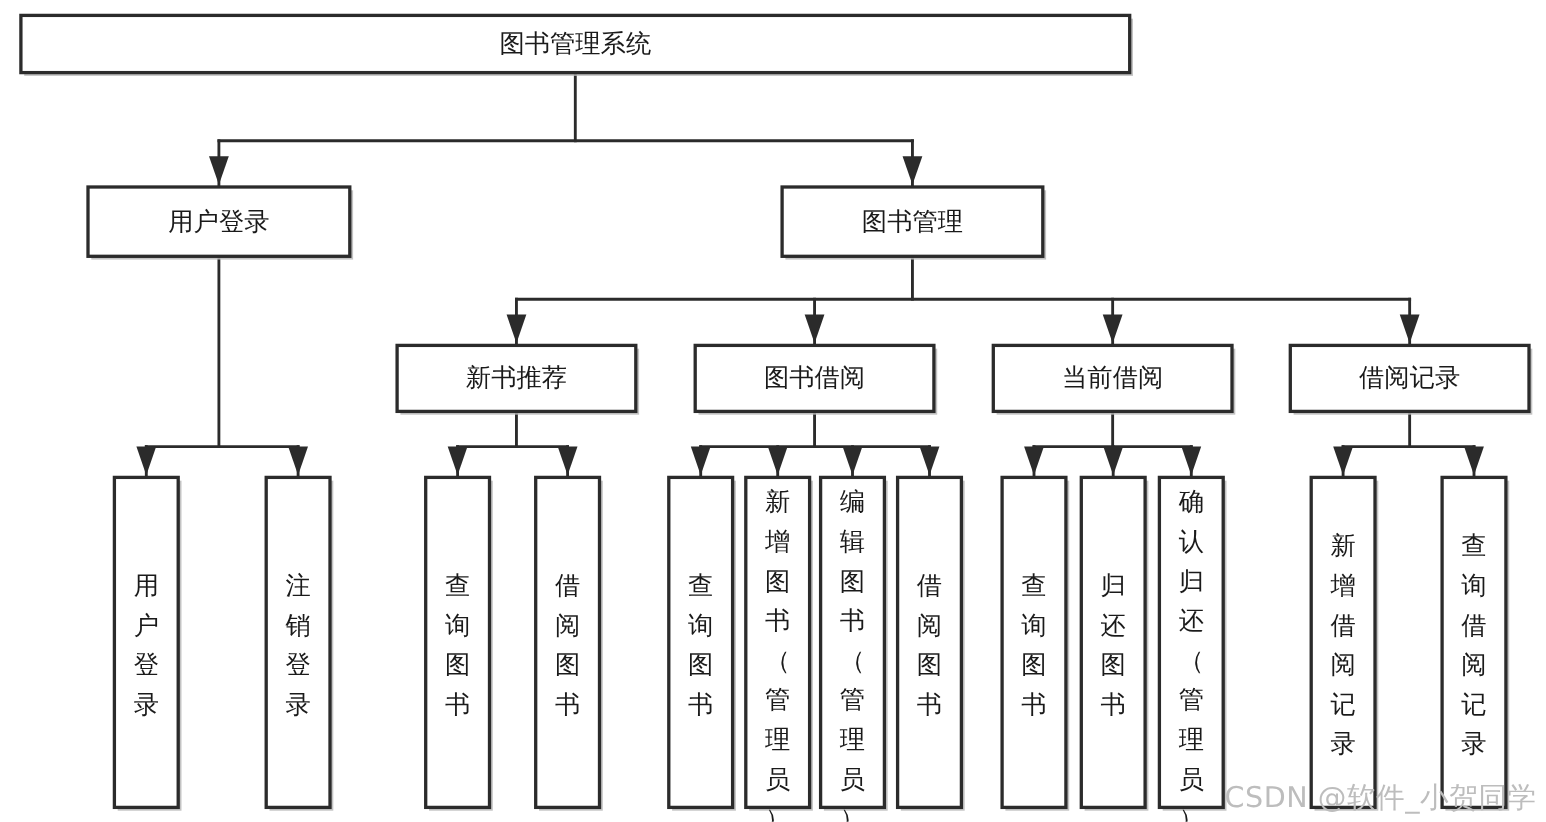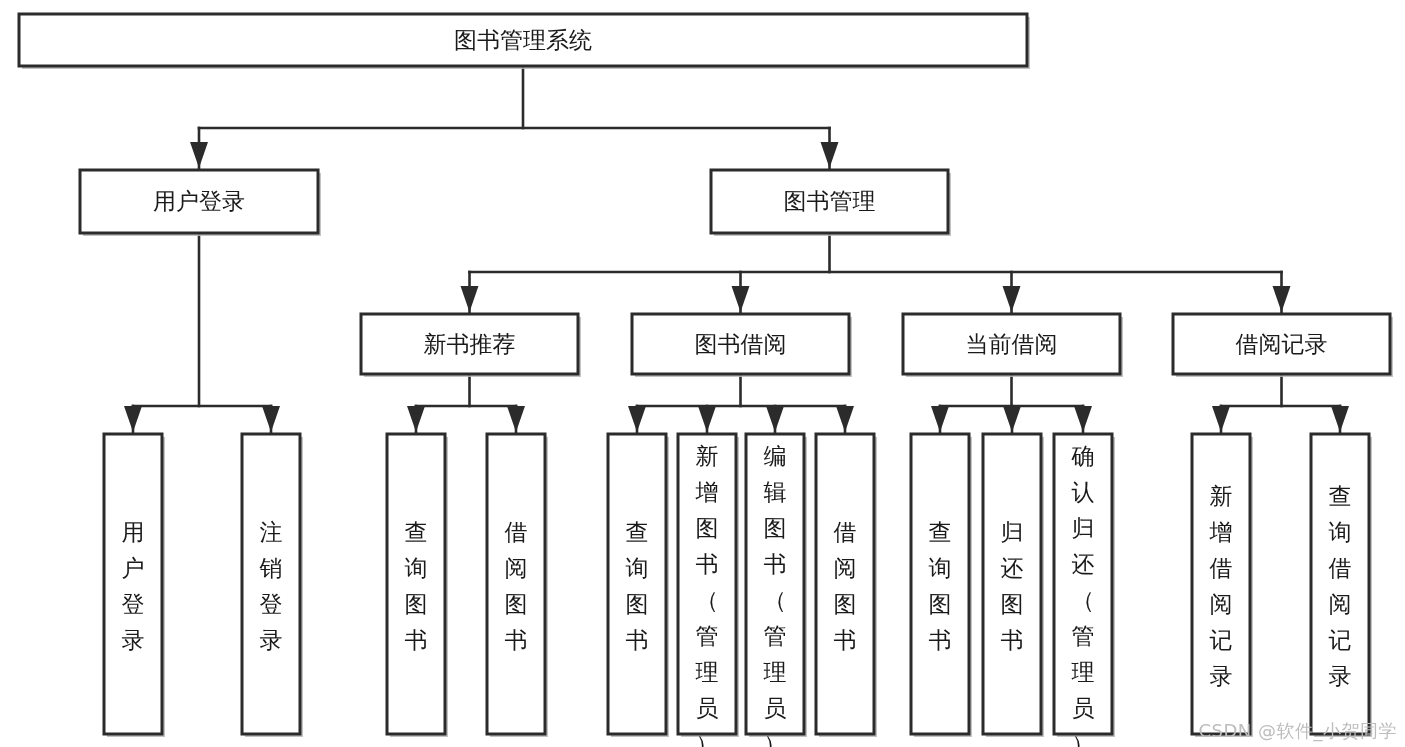--- a/index.html
+++ b/index.html
@@ -57,21 +57,21 @@
     font-family: "DejaVu Sans", "Liberation Sans", sans-serif;
     font-size: 23px;
     fill: #1a1a1a;
     text-anchor: middle;
   }
   .watermark {
     position: absolute;
     right: 8px;
     bottom: 4px;
     font-family: "DejaVu Sans", "Liberation Sans", sans-serif;
-    font-size: 18px;
+    font-size: 26px;
     color: #bdbdbd;
     white-space: nowrap;
     letter-spacing: 0.5px;
     pointer-events: none;
   }
 </style>
 </head>
 <body>
 
 <div id="diagram-root">

